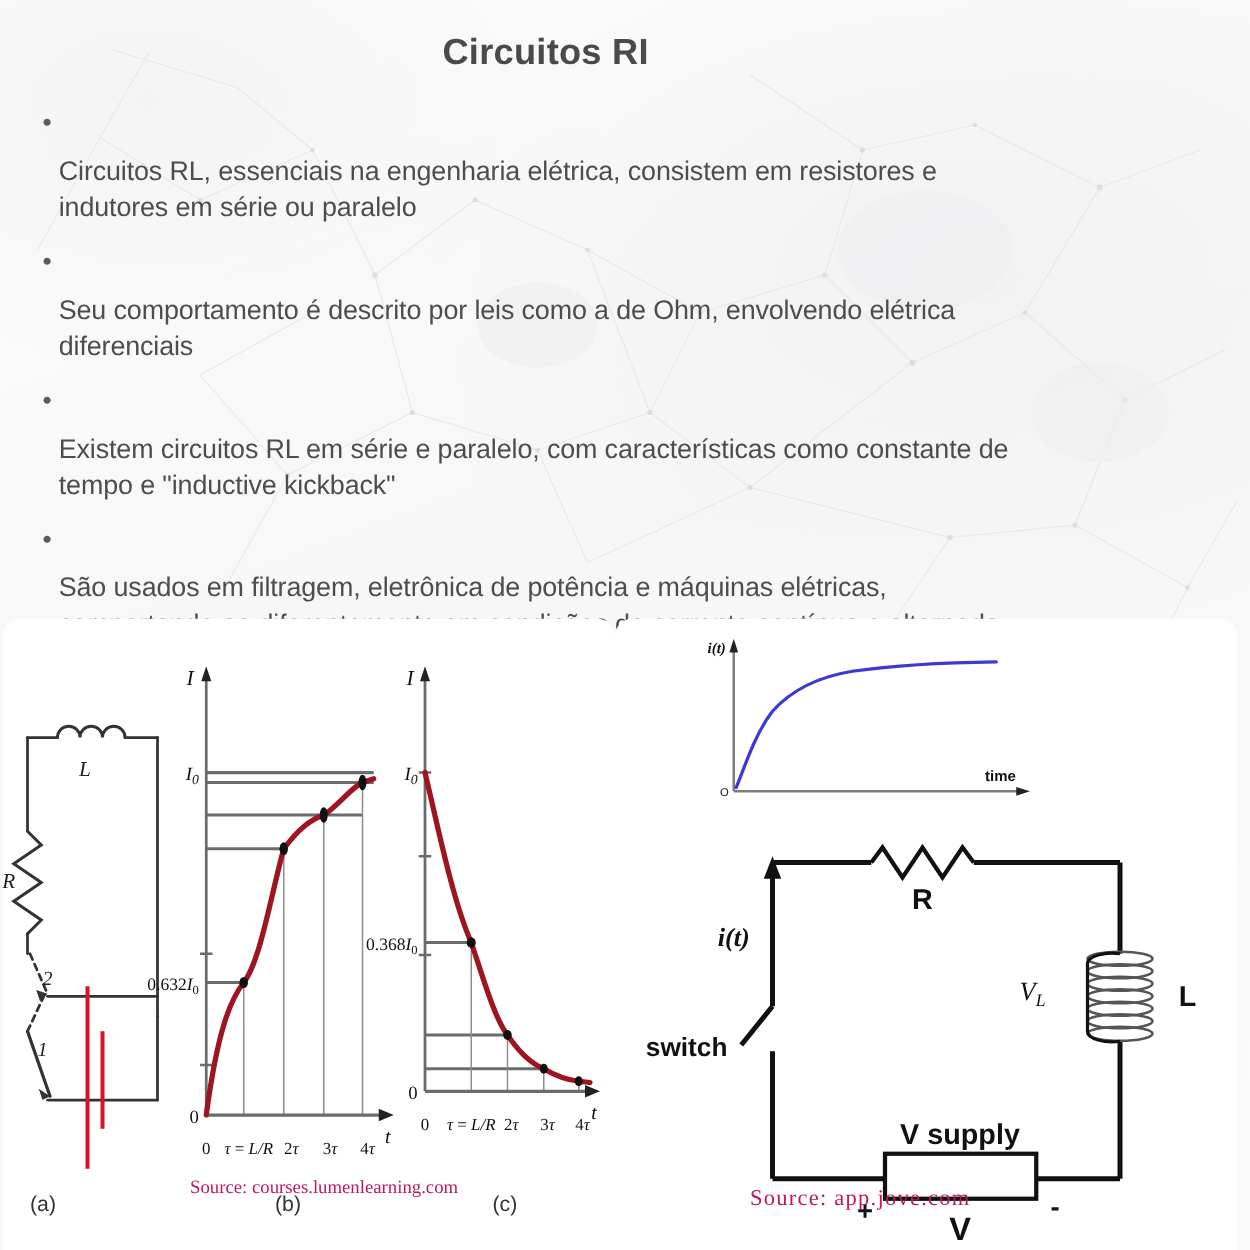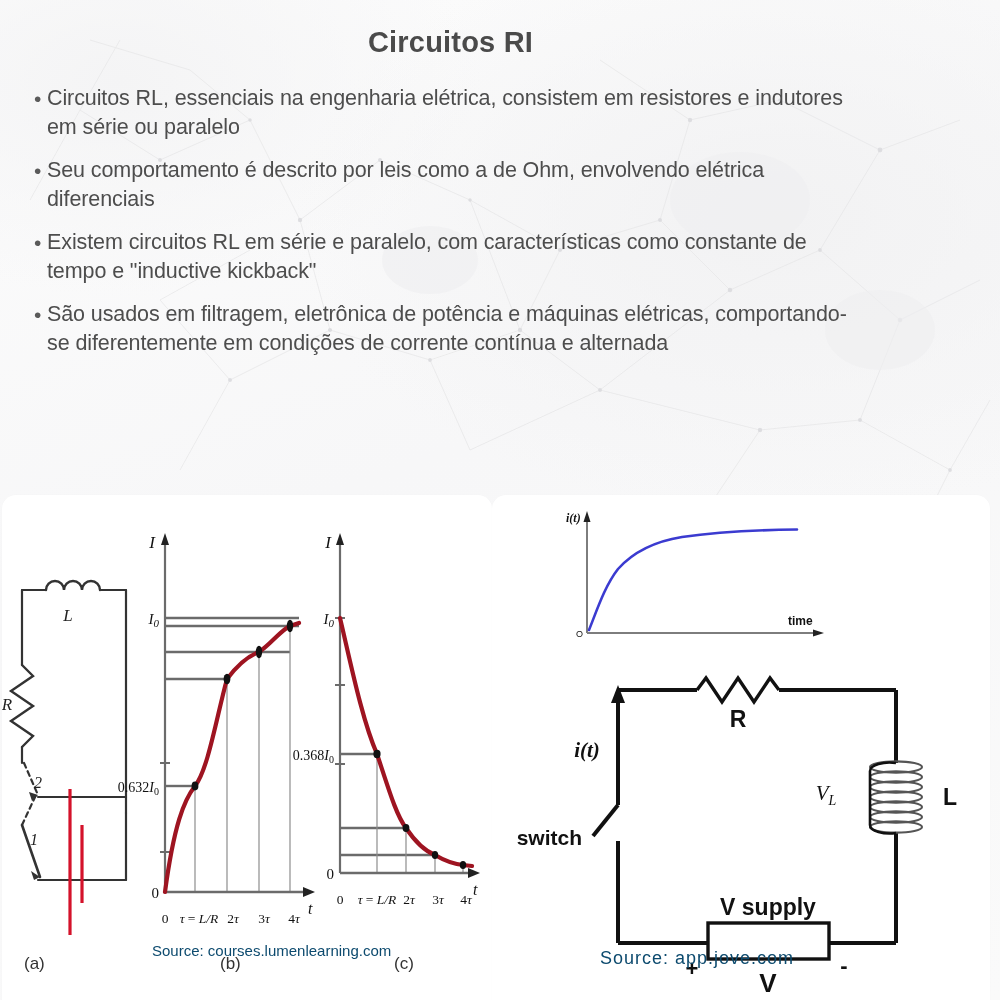--- a/index.html
+++ b/index.html
@@ -25,21 +25,21 @@
     z-index: 0;
     background:
       radial-gradient(ellipse 700px 420px at 78% 22%, #f2f2f3 0%, rgba(250,250,250,0) 70%),
       radial-gradient(ellipse 500px 300px at 12% 8%, #f4f4f5 0%, rgba(252,252,252,0) 72%),
       linear-gradient(160deg, #fcfcfc 0%, #f7f7f8 45%, #fafafa 100%);
   }
   
   #slide {
     position: relative;
     z-index: 2;
-    width: 873px; height: 1000px; padding-left: 28px;
+    width: 873px; height: 1000px;
   }
   #page-title {
     position: absolute;
     top: 26px; left: 0; right: 0;
     text-align: center;
     font-size: 29px;
     font-weight: 700;
     color: #4a4a4a;
     letter-spacing: 0.2px;
   }
@@ -58,20 +58,21 @@
     font-size: 21px;
     line-height: 29px;
     color: #5a5a5a;
   }
   .bullet-text {
     flex: 1 1 auto;
     font-size: 21.5px;
     line-height: 29px;
     color: #4d4d4d;
     letter-spacing: -0.1px;
+    margin-top: 39px;
   }
   
   #figure-strip {
     position: absolute;
     left: 0; top: 495px;
     width: 1000px; height: 505px;
   }
   .figure-card {
     position: absolute;
     top: 0;
@@ -79,22 +80,22 @@
     background: #ffffff;
     border-radius: 14px 14px 0 0;
     box-shadow: 0 0 0 0.5px rgba(0,0,0,0.012);
     overflow: hidden;
   }
   #figure-card-left  { left: 2px;   width: 490px; }
   #figure-card-right { left: 492px; width: 498px; }
   .figure-svg { display: block; width: 100%; height: 100%; }
   .watermark {
     position: absolute;
-    font-family: Liberation Sans, sans-serif;
-    color: #0c4a6e;
+    font-family: Liberation Serif, serif;
+    color: #be185d;
     white-space: nowrap;
     pointer-events: none;
   }
   #watermark-left  { left: 152px; top: 942px; font-size: 15px; z-index: 3; }
   #watermark-right { left: 600px; top: 948px; font-size: 18px; letter-spacing: 1px; z-index: 3; }
 </style>
 </head>
 <body>
 
 <div id="bg-gradient"></div>

